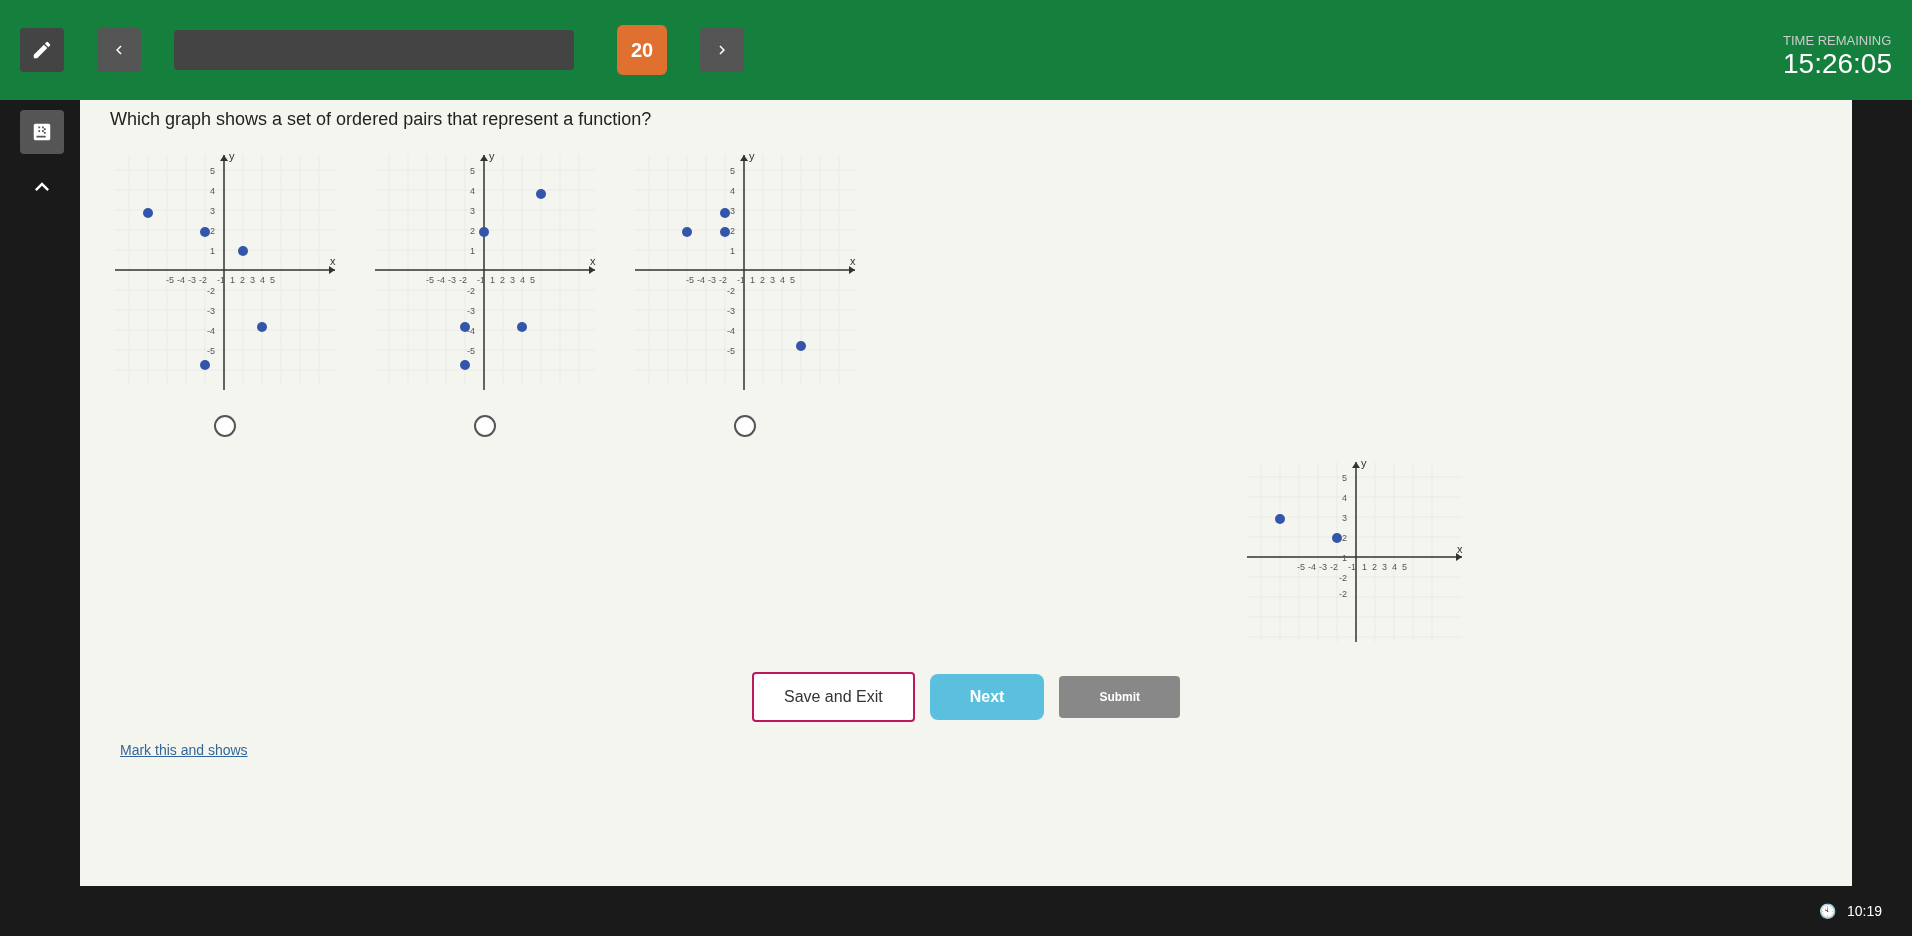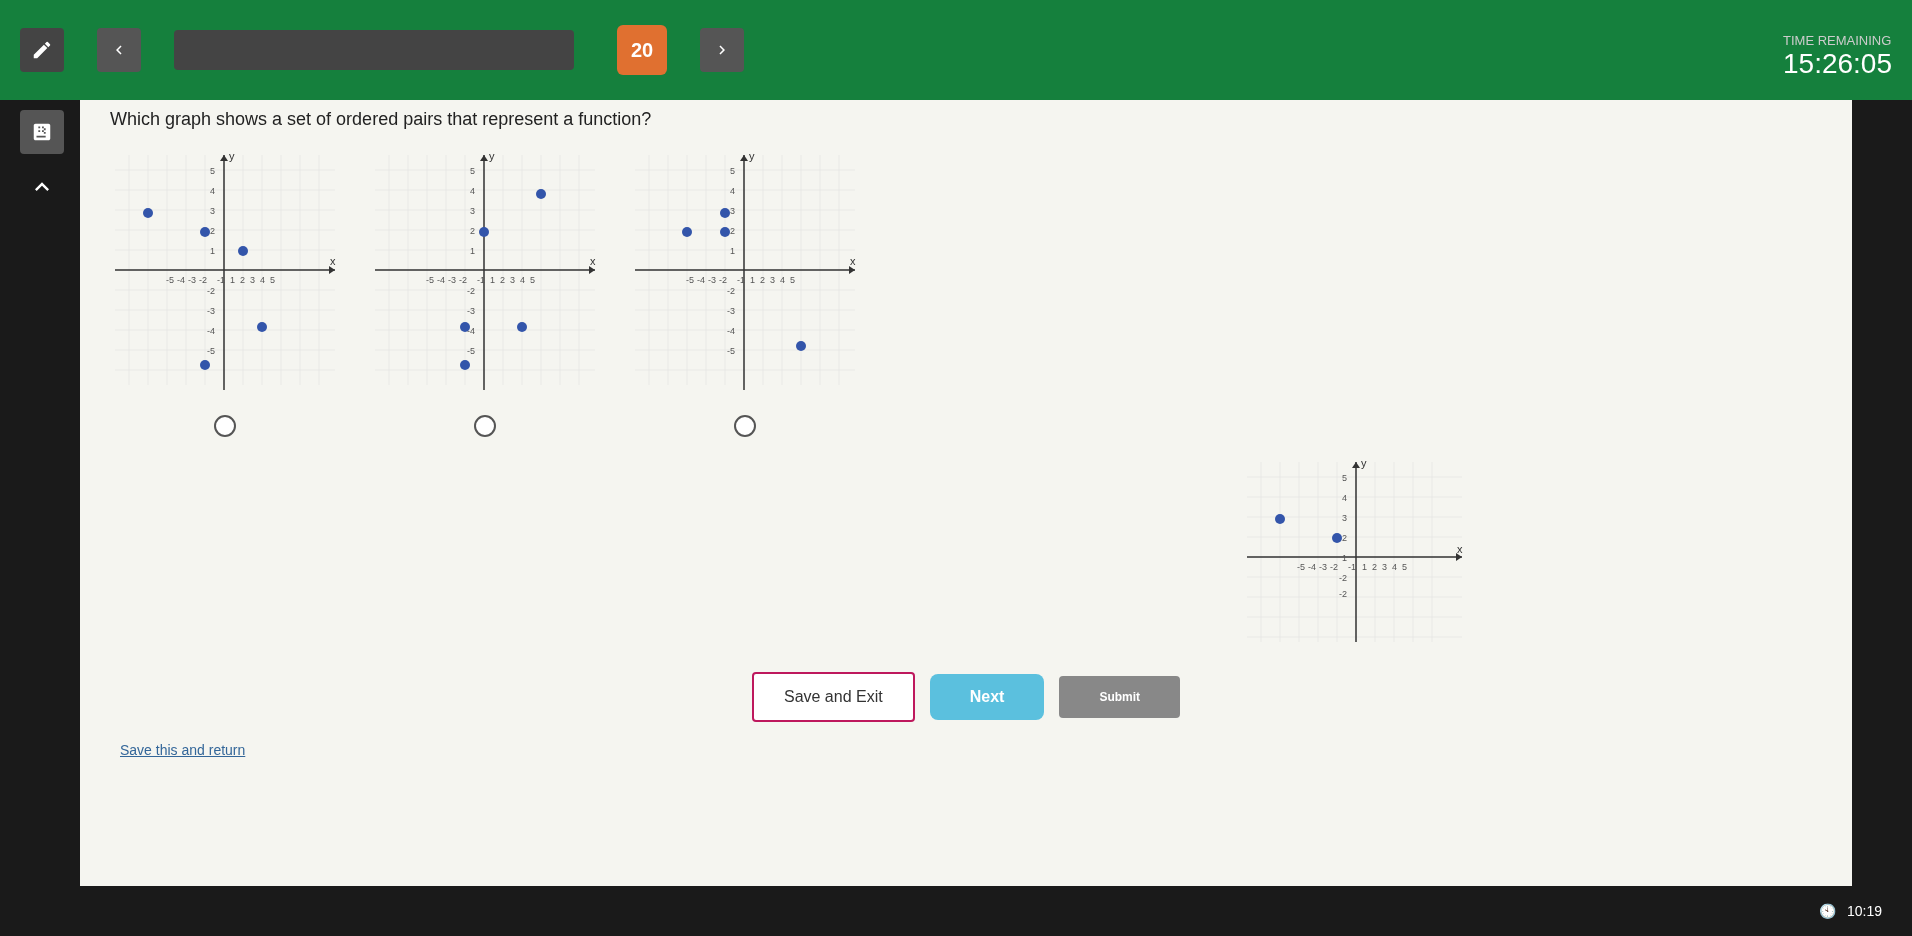--- a/index.html
+++ b/index.html
@@ -518,21 +518,21 @@
     </div>
   </div>
 
   <div class="action-buttons">
     <button class="btn-save-exit">Save and Exit</button>
     <button class="btn-next">Next</button>
     <button class="btn-submit">Submit</button>
   </div>
 
   <div style="margin-top:10px; margin-left:10px;">
-    <a class="mark-return-link">Save this and return</a>
+    <a class="mark-return-link">Mark this and shows</a>
   </div>
 </div>
 
 <div class="bottom-bar">
   <div class="status-icons">
     <span>🕙</span>
     <span>10:19</span>
   </div>
 </div>
 

